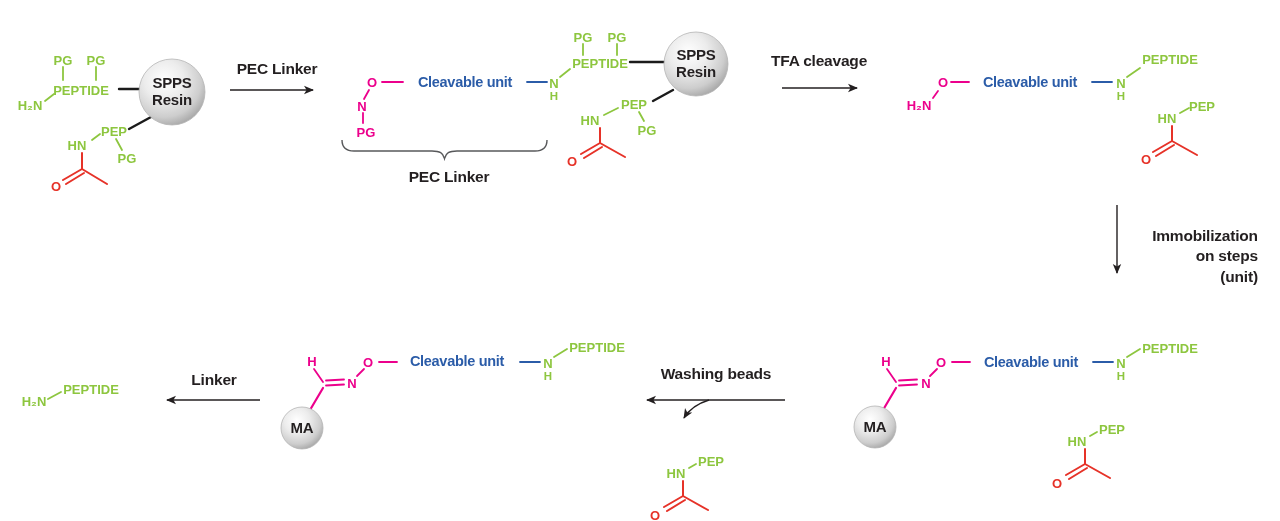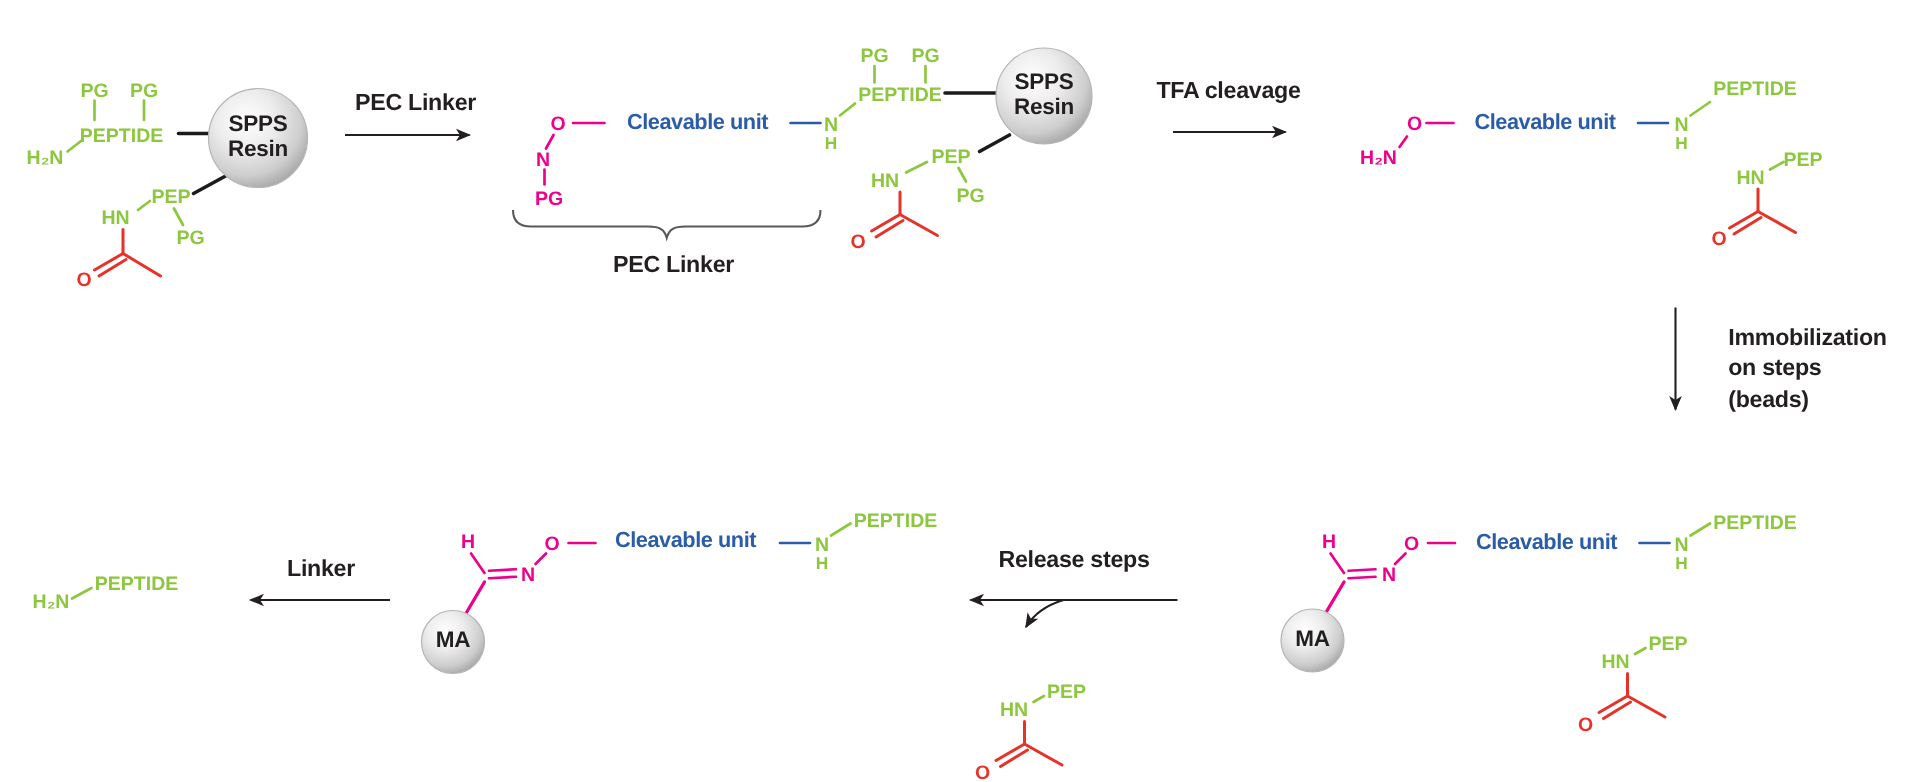--- a/index.html
+++ b/index.html
@@ -15,21 +15,21 @@
   .s12{font-size:11.5px;}
   .s13{font-size:13px;}
   .s15{font-size:15.5px;letter-spacing:-0.2px;}
   .cu{font-size:14.5px;letter-spacing:-0.3px;}
   .green{color:var(--green);}
   .magenta{color:var(--magenta);}
   .blue{color:var(--blue);}
   .red{color:var(--red);}
   .ink{color:var(--ink);}
   .bead-label{text-align:center;line-height:1.13;font-size:15px;letter-spacing:-0.2px;}
-  .step-multiline{text-align:left;line-height:1.32;}
+  .step-multiline{text-align:right;line-height:1.32;margin-top:10px;}
   
   line.bg{stroke:var(--green);stroke-width:1.8;stroke-linecap:round;}
   line.bm{stroke:var(--magenta);stroke-width:1.8;stroke-linecap:round;}
   line.bm2{stroke:var(--magenta);stroke-width:2.2;stroke-linecap:round;}
   line.bb{stroke:var(--blue);stroke-width:1.8;stroke-linecap:round;}
   line.br{stroke:var(--red);stroke-width:2;stroke-linecap:round;}
   line.bk{stroke:#1b1b1b;stroke-width:2.4;stroke-linecap:round;}
   .ar{stroke:var(--ink);stroke-width:1.4;fill:none;}
   .brace{stroke:#58595b;stroke-width:1.4;fill:none;}
   circle.bead{fill:url(#beadGrad);stroke:#b5b5b5;stroke-width:0.8;}
@@ -197,36 +197,36 @@
   <div class="lbl green s13" style="left:1121px;top:83px">N</div>
   <div class="lbl green s12" style="left:1121px;top:97px">H</div>
   <div class="lbl green s13" style="left:1170px;top:59px">PEPTIDE</div>
   <div class="lbl green s13" style="left:1167px;top:118px">HN</div>
   <div class="lbl green s13" style="left:1202px;top:106px">PEP</div>
   <div class="lbl red s13" style="left:1146px;top:159px">O</div>
 
   <div class="lbl ink s15 step-multiline" style="left:1205px;top:247px">
     <div>Immobilization</div>
     <div>on steps</div>
-    <div>(beads)</div>
+    <div>(unit)</div>
   </div>
 
   <div class="lbl magenta s13" style="left:886px;top:361px">H</div>
   <div class="lbl magenta s13" style="left:926px;top:383px">N</div>
   <div class="lbl magenta s13" style="left:941px;top:362px">O</div>
   <div class="lbl blue cu" style="left:1031px;top:362px">Cleavable unit</div>
   <div class="lbl green s13" style="left:1121px;top:363px">N</div>
   <div class="lbl green s12" style="left:1121px;top:377px">H</div>
   <div class="lbl green s13" style="left:1170px;top:348px">PEPTIDE</div>
   <div class="lbl ink bead-label" style="left:875px;top:427px">MA</div>
   <div class="lbl green s13" style="left:1077px;top:441px">HN</div>
   <div class="lbl green s13" style="left:1112px;top:429px">PEP</div>
   <div class="lbl red s13" style="left:1057px;top:483px">O</div>
 
-  <div class="lbl ink s15" style="left:716px;top:374px">Release steps</div>
+  <div class="lbl ink s15" style="left:716px;top:374px">Washing beads</div>
 
   <div class="lbl green s13" style="left:676px;top:473px">HN</div>
   <div class="lbl green s13" style="left:711px;top:461px">PEP</div>
   <div class="lbl red s13" style="left:655px;top:515px">O</div>
 
   <div class="lbl magenta s13" style="left:312px;top:361px">H</div>
   <div class="lbl magenta s13" style="left:352px;top:383px">N</div>
   <div class="lbl magenta s13" style="left:368px;top:362px">O</div>
   <div class="lbl blue cu" style="left:457px;top:361px">Cleavable unit</div>
   <div class="lbl green s13" style="left:548px;top:363px">N</div>

